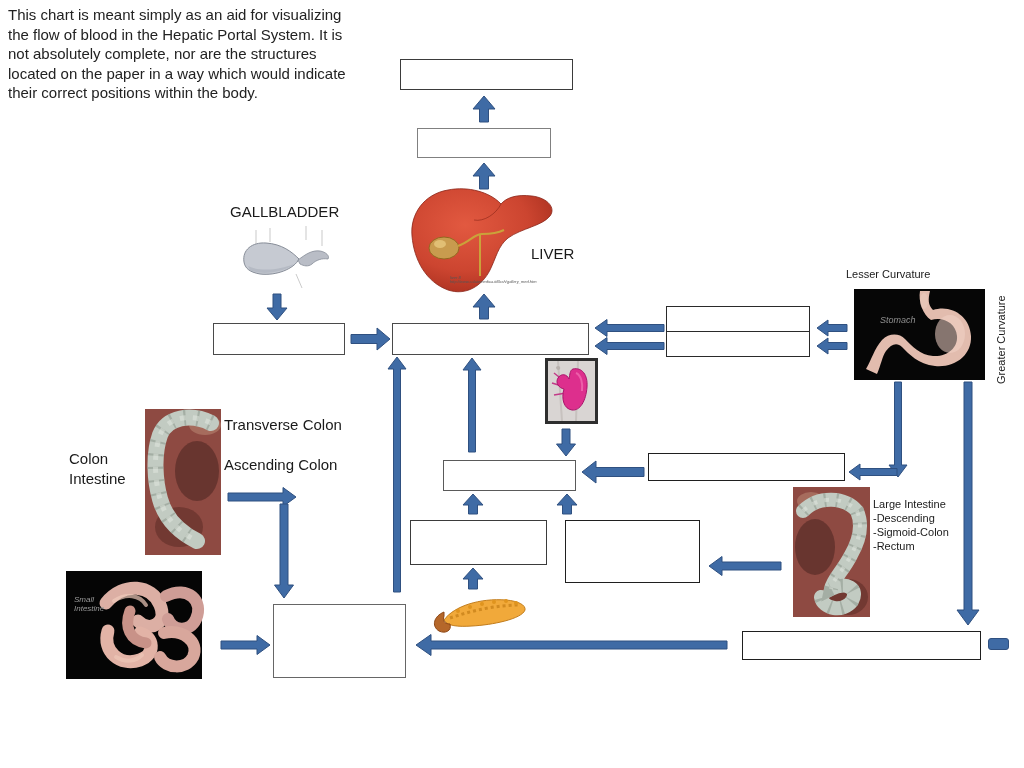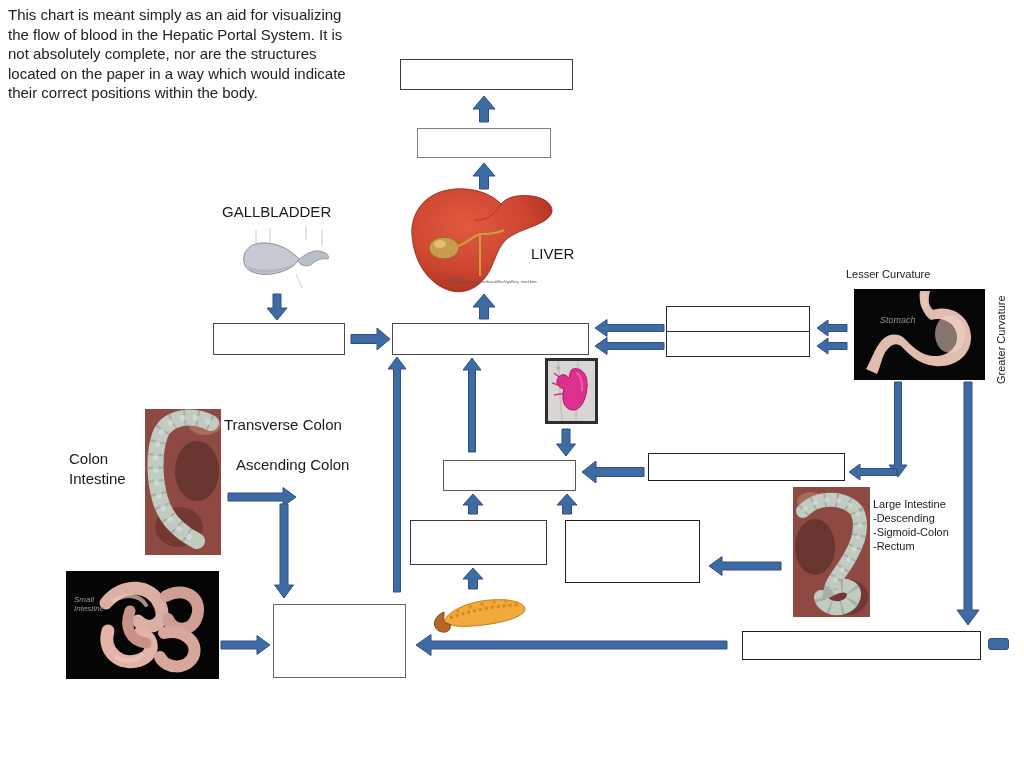--- a/index.html
+++ b/index.html
@@ -6,35 +6,35 @@
   #canvas{position:relative;width:1024px;height:768px;background:#ffffff;overflow:hidden;
           font-family:"Liberation Sans", sans-serif;color:#1a1a1a;}
   #arrow-layer{position:absolute;left:0;top:0;width:1024px;height:768px;}
   .label{position:absolute;white-space:pre-line;}
   .blank-box{position:absolute;background:#ffffff;box-sizing:border-box;}
   .img-box{position:absolute;}
   .caption{position:absolute;font-style:italic;}
   #disclaimer{left:8px;top:5px;width:356px;font-size:15px;line-height:1.3;color:#222;}
   #main-title{left:690px;top:31px;width:292px;text-align:right;font-size:24px;
               text-decoration:underline;color:#111;}
-  #lbl-gallbladder{left:222px;top:203px;font-size:15px;}
+  #lbl-gallbladder{left:230px;top:203px;font-size:15px;}
   #lbl-liver{left:531px;top:245px;font-size:15px;}
   #lbl-lesser{left:846px;top:268px;font-size:11px;}
   #lbl-greater{left:995px;top:288px;height:96px;font-size:11px;
                writing-mode:vertical-rl;transform:rotate(180deg);}
   #lbl-transverse{left:224px;top:416px;font-size:15px;}
-  #lbl-ascending{left:236px;top:456px;font-size:15px;}
+  #lbl-ascending{left:224px;top:456px;font-size:15px;}
   #lbl-large-left{left:69px;top:449px;font-size:15px;line-height:1.35;}
   #lbl-large-right{left:873px;top:498px;font-size:11px;line-height:1.27;}
   #stomach-caption{left:26px;top:26px;font-size:9px;color:#8f8f8f;}
   #smallint-caption{left:8px;top:24px;font-size:8px;color:#9a9a9a;white-space:pre-line;}
   #liver-credit{left:46px;top:92px;font-size:4px;color:#555;line-height:1.1;white-space:pre-line;}
   #spleen-frame{left:545px;top:358px;width:47px;height:60px;background:#d9d5d3;border:3px solid #2e2e2e;}
   #stomach-img{left:854px;top:289px;width:131px;height:91px;background:#060606;}
-  #smallint-img{left:66px;top:571px;width:153px;height:108px;background:#050505;}
+  #smallint-img{left:66px;top:571px;width:136px;height:108px;background:#050505;}
   #colon-left-img{left:145px;top:409px;width:76px;height:146px;}
   #colon-right-img{left:793px;top:487px;width:77px;height:130px;}
   #liver-img{left:404px;top:184px;width:152px;height:112px;}
   #gallbladder-img{left:236px;top:224px;width:100px;height:70px;}
   #pancreas-img{left:428px;top:590px;width:102px;height:46px;}
   #end-marker{position:absolute;left:988px;top:638px;width:21px;height:12px;border-radius:3px;
               background:#3f6ba5;border:1px solid #2f5080;box-sizing:border-box;}
 </style>
 </head>
 <body>

